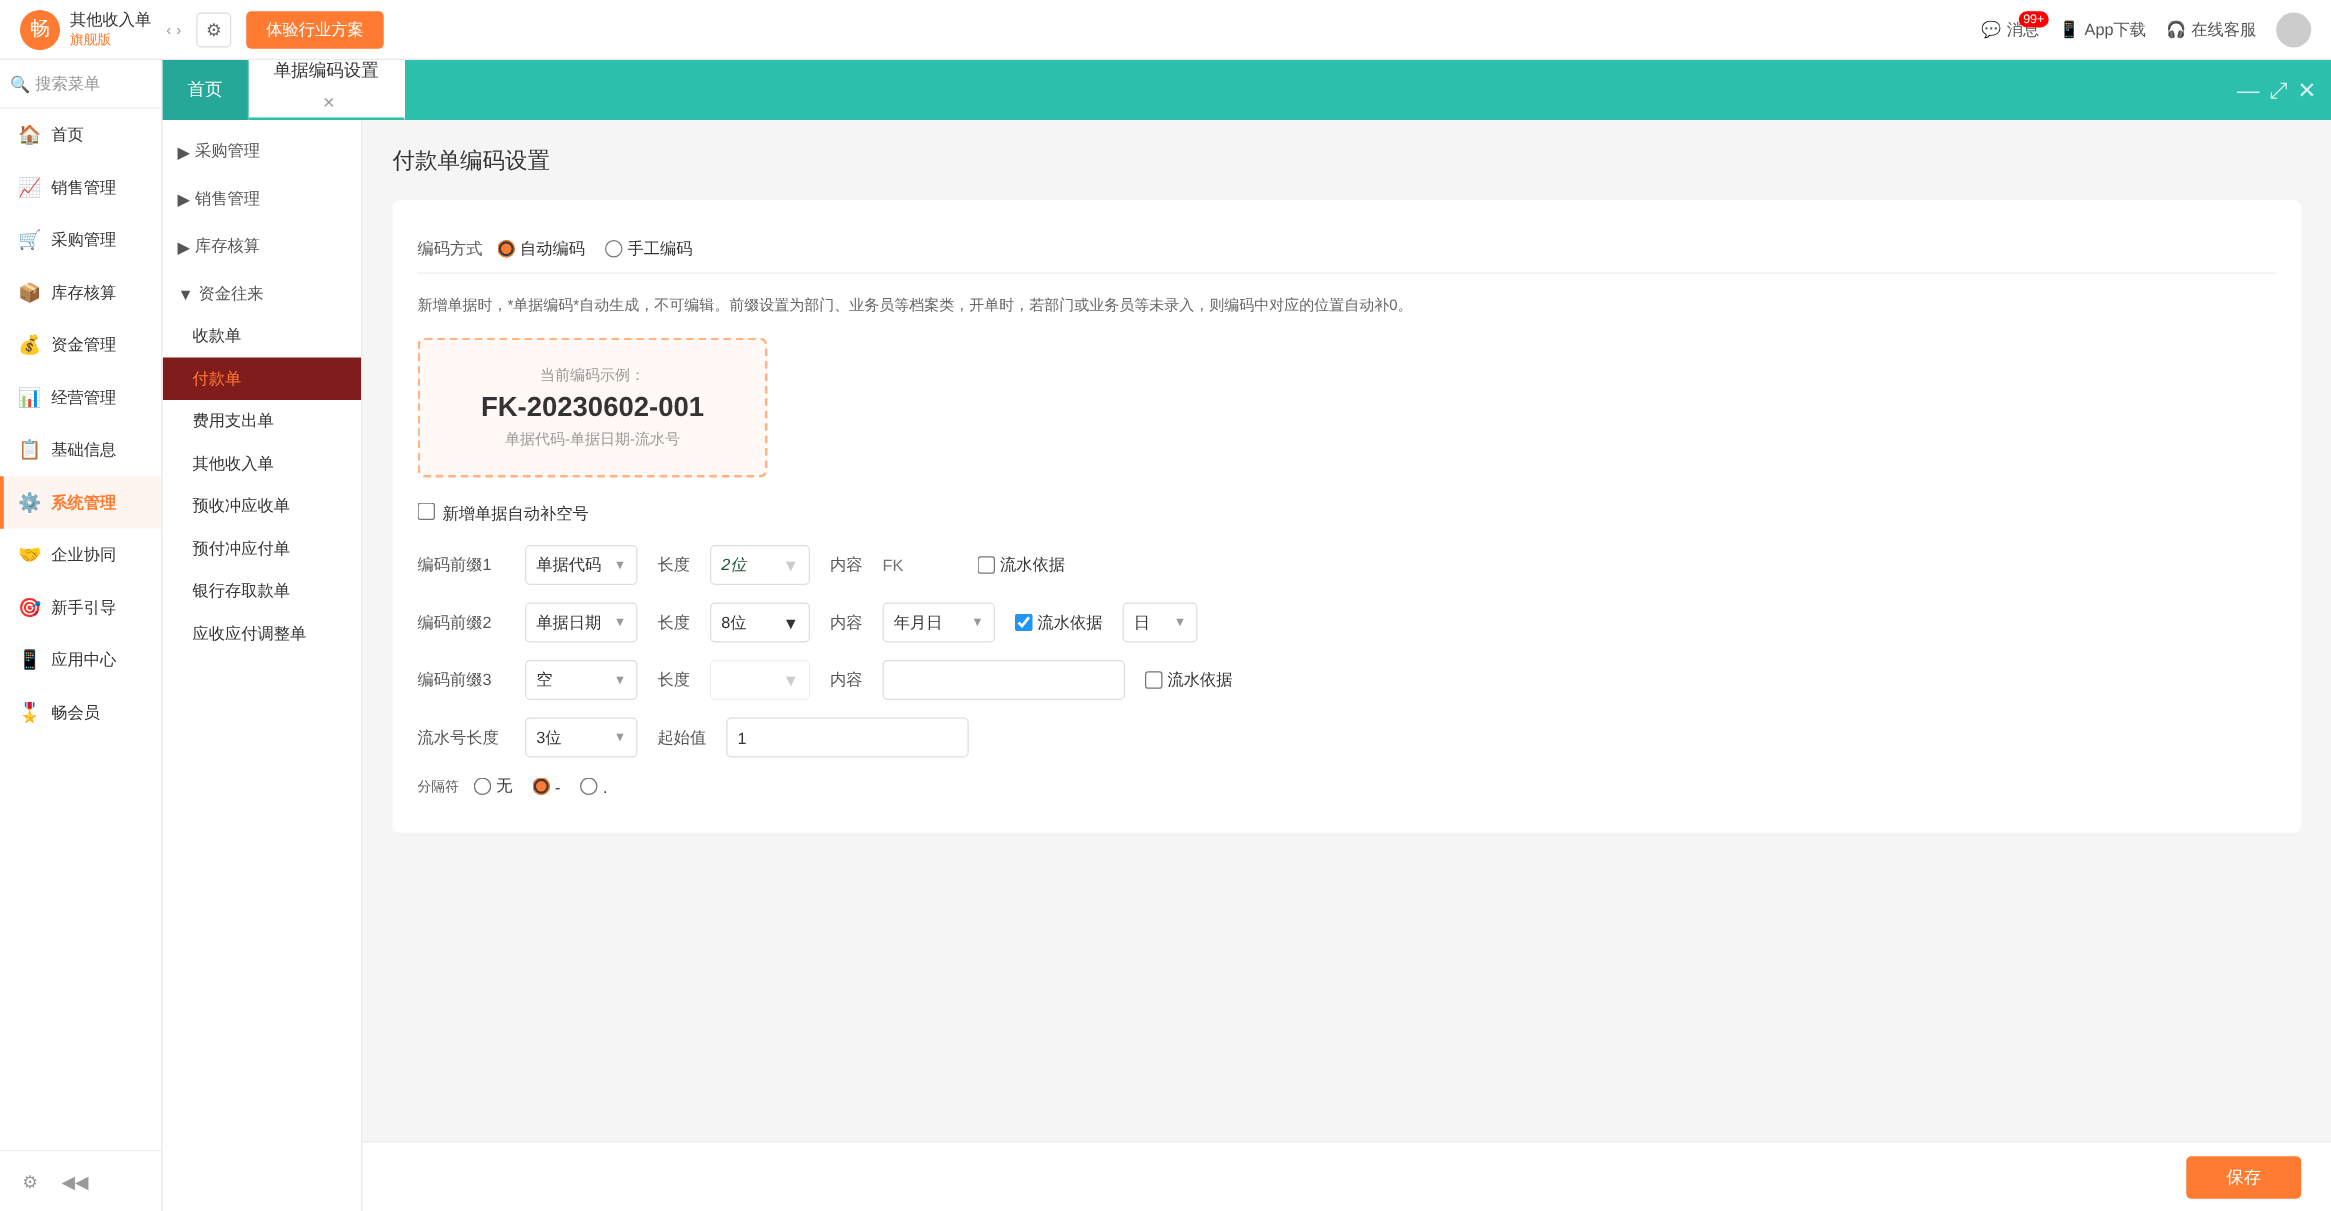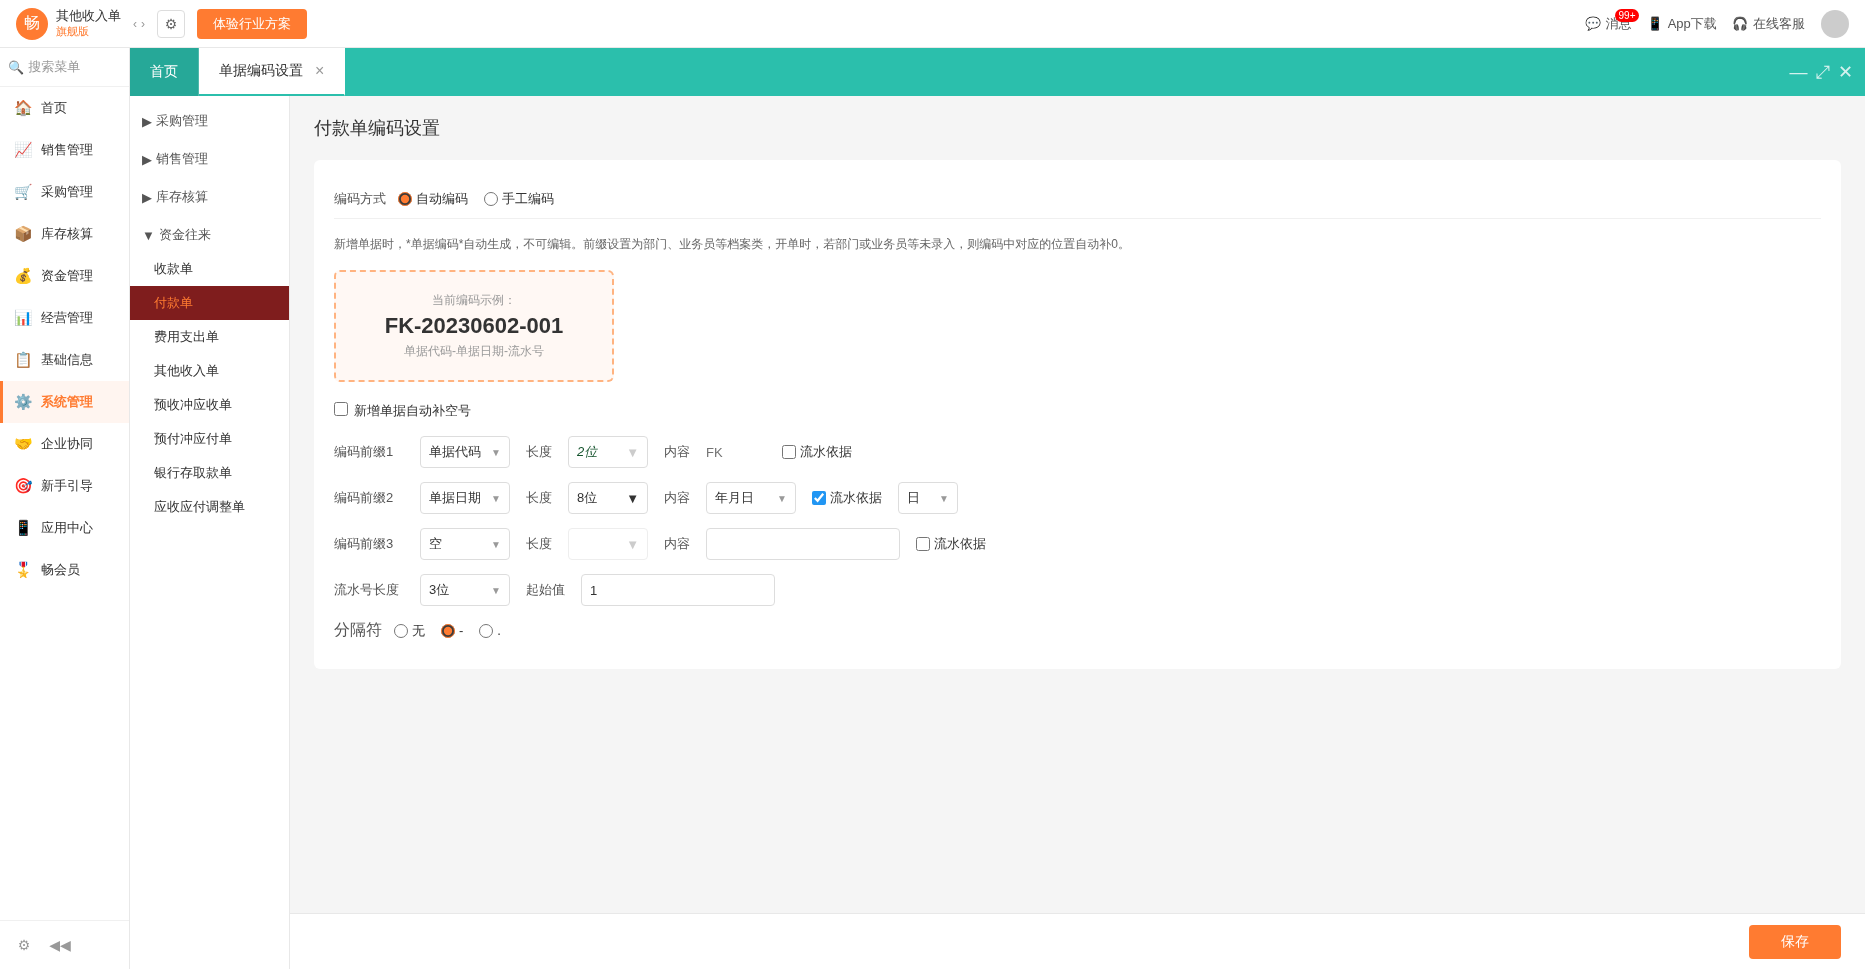--- a/index.html
+++ b/index.html
@@ -62,21 +62,21 @@
       background: #2bbfac;
       display: flex;
       align-items: stretch;
       flex-shrink: 0;
     }
     .tab-item {
       display: flex; align-items: center; padding: 0 20px; cursor: pointer;
       color: #fff; font-size: 14px; gap: 8px; border-right: 1px solid rgba(255,255,255,0.2);
     }
     .tab-item.home { background: #26a898; }
-    .tab-item.active-tab { background: #fff; color: #333; border-bottom: 2px solid #2bbfac; }
+    .tab-item.active-tab { background: #fff; color: #333; border-bottom: 2px solid #2bbfac; flex-direction: column; }
     .tab-close { font-size: 16px; color: #999; margin-left: 4px; cursor: pointer; }
     .tab-bar-actions { margin-left: auto; display: flex; align-items: center; padding: 0 12px; gap: 8px; }
     .tab-action-btn { color: #fff; background: none; border: none; cursor: pointer; font-size: 18px; opacity: 0.8; }
 
     
     .page-content { flex: 1; display: flex; overflow: hidden; background: #f5f5f5; }
 
     
     .sub-sidebar {
       width: 160px;
@@ -153,21 +153,21 @@
       display: flex; align-items: center; justify-content: space-between; cursor: pointer;
     }
     .content-input {
       height: 32px; border: 1px solid #ddd; border-radius: 4px; padding: 0 8px;
       font-size: 13px; color: #333; background: #fff; min-width: 80px;
     }
     .blue-checkbox { accent-color: #2196f3 !important; }
 
     
     .sep-row { display: flex; align-items: center; gap: 12px; margin-bottom: 8px; }
-    .sep-label { font-size: 16px; color: #555; white-space: nowrap; }
+    .sep-label { font-size: 11px; color: #555; white-space: nowrap; }
     .sep-options { display: flex; align-items: center; gap: 16px; }
     .sep-radio { display: flex; align-items: center; gap: 4px; font-size: 13px; color: #333; cursor: pointer; }
     .sep-radio input[type=radio] { accent-color: #ff7b31; width: 14px; height: 14px; }
 
     
     .save-bar {
       height: 56px; background: #fff; border-top: 1px solid #e8e8e8;
       display: flex; align-items: center; justify-content: flex-end; padding: 0 24px;
       flex-shrink: 0;
     }

